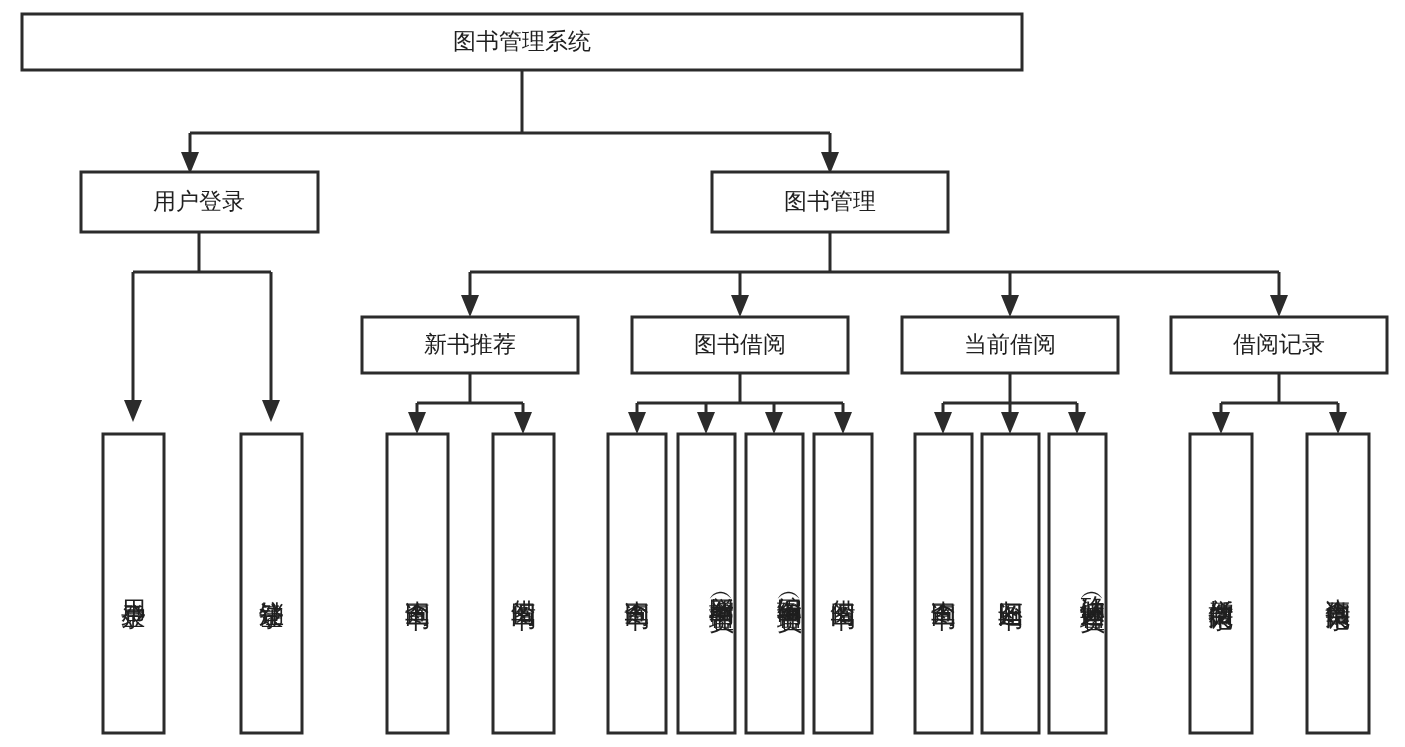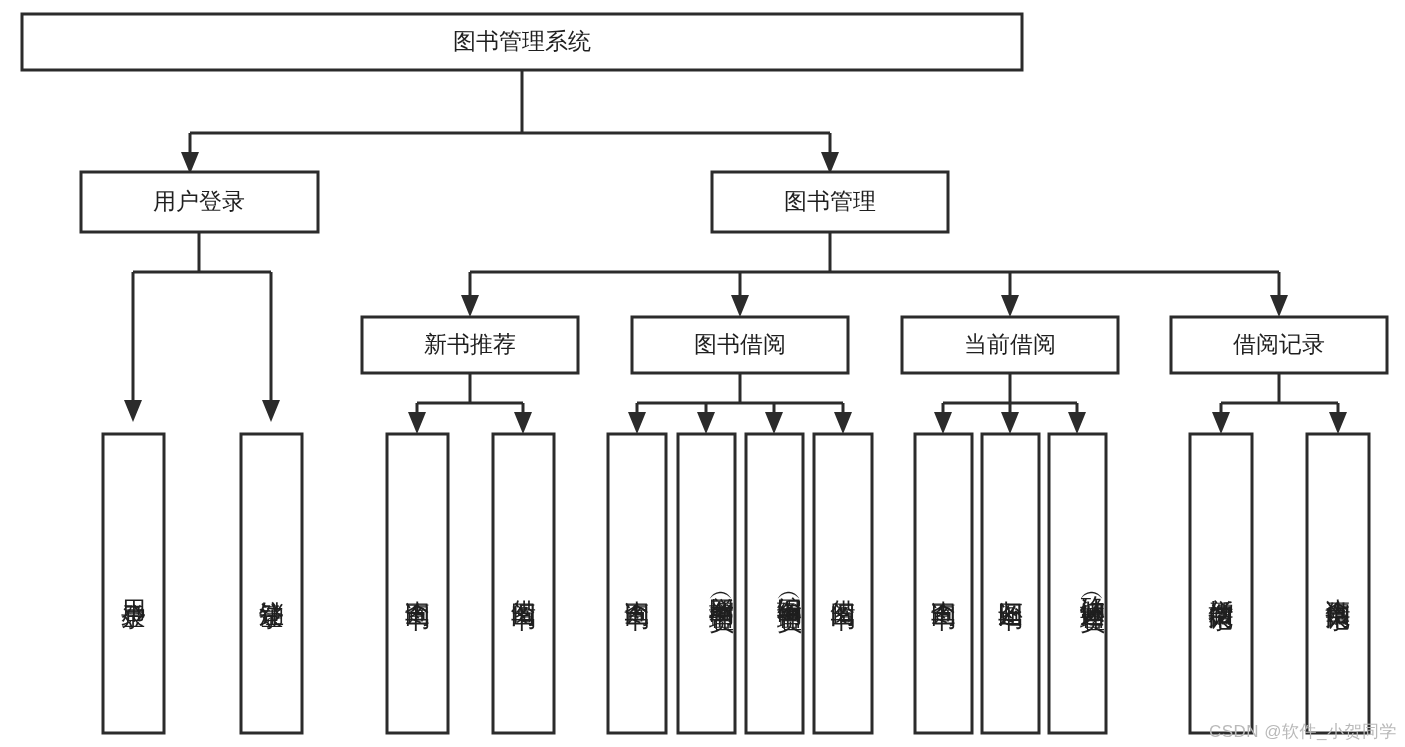--- a/index.html
+++ b/index.html
@@ -193,15 +193,14 @@
   <div class="leaf-label-cell" style="left:746px;top:440px;width:57px;height:289px;align-items:flex-start;">编辑图书（管理员）</div>
   <div class="leaf-label-cell" style="left:814px;top:434px;width:58px;height:299px;">借阅图书</div>
 
   <div class="leaf-label-cell" style="left:915px;top:434px;width:57px;height:299px;">查询图书</div>
   <div class="leaf-label-cell" style="left:982px;top:434px;width:57px;height:299px;">归还图书</div>
   <div class="leaf-label-cell" style="left:1049px;top:440px;width:57px;height:289px;align-items:flex-start;">确认归还（管理员）</div>
 
   <div class="leaf-label-cell" style="left:1190px;top:434px;width:62px;height:299px;">新增借阅记录</div>
   <div class="leaf-label-cell" style="left:1307px;top:434px;width:62px;height:299px;">查询借阅记录</div>
 
-  <div id="watermark">CSDN @软件_小贺同学</div>
 
 </div>
 
 </body></html>

